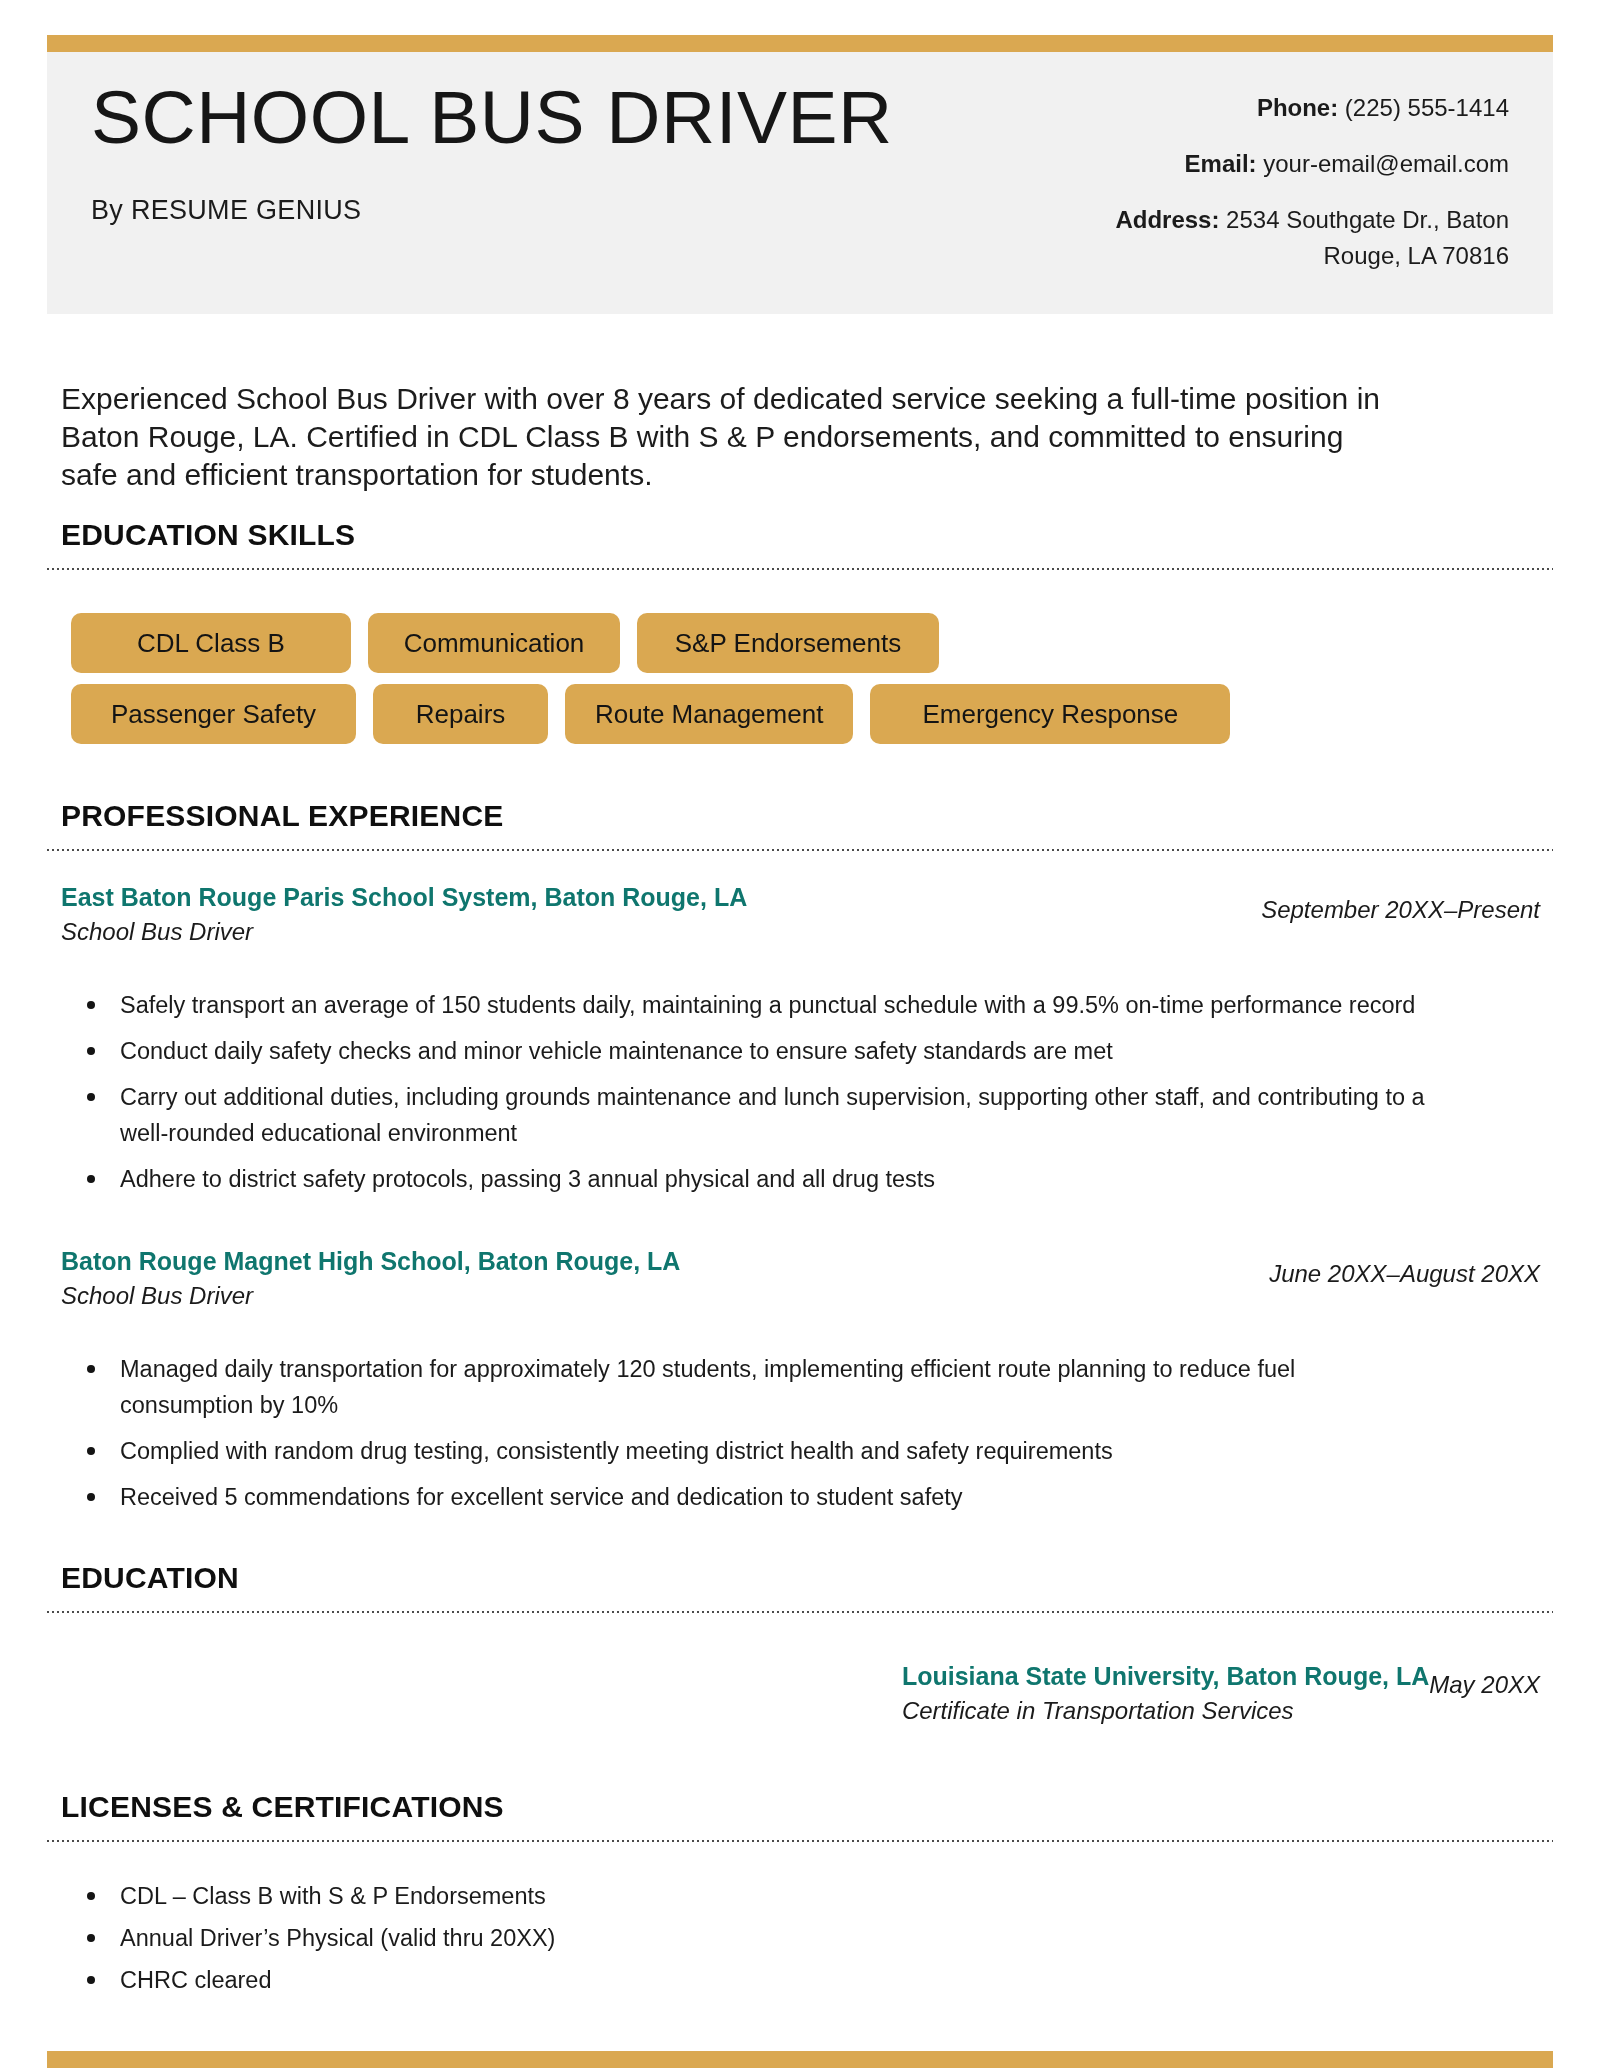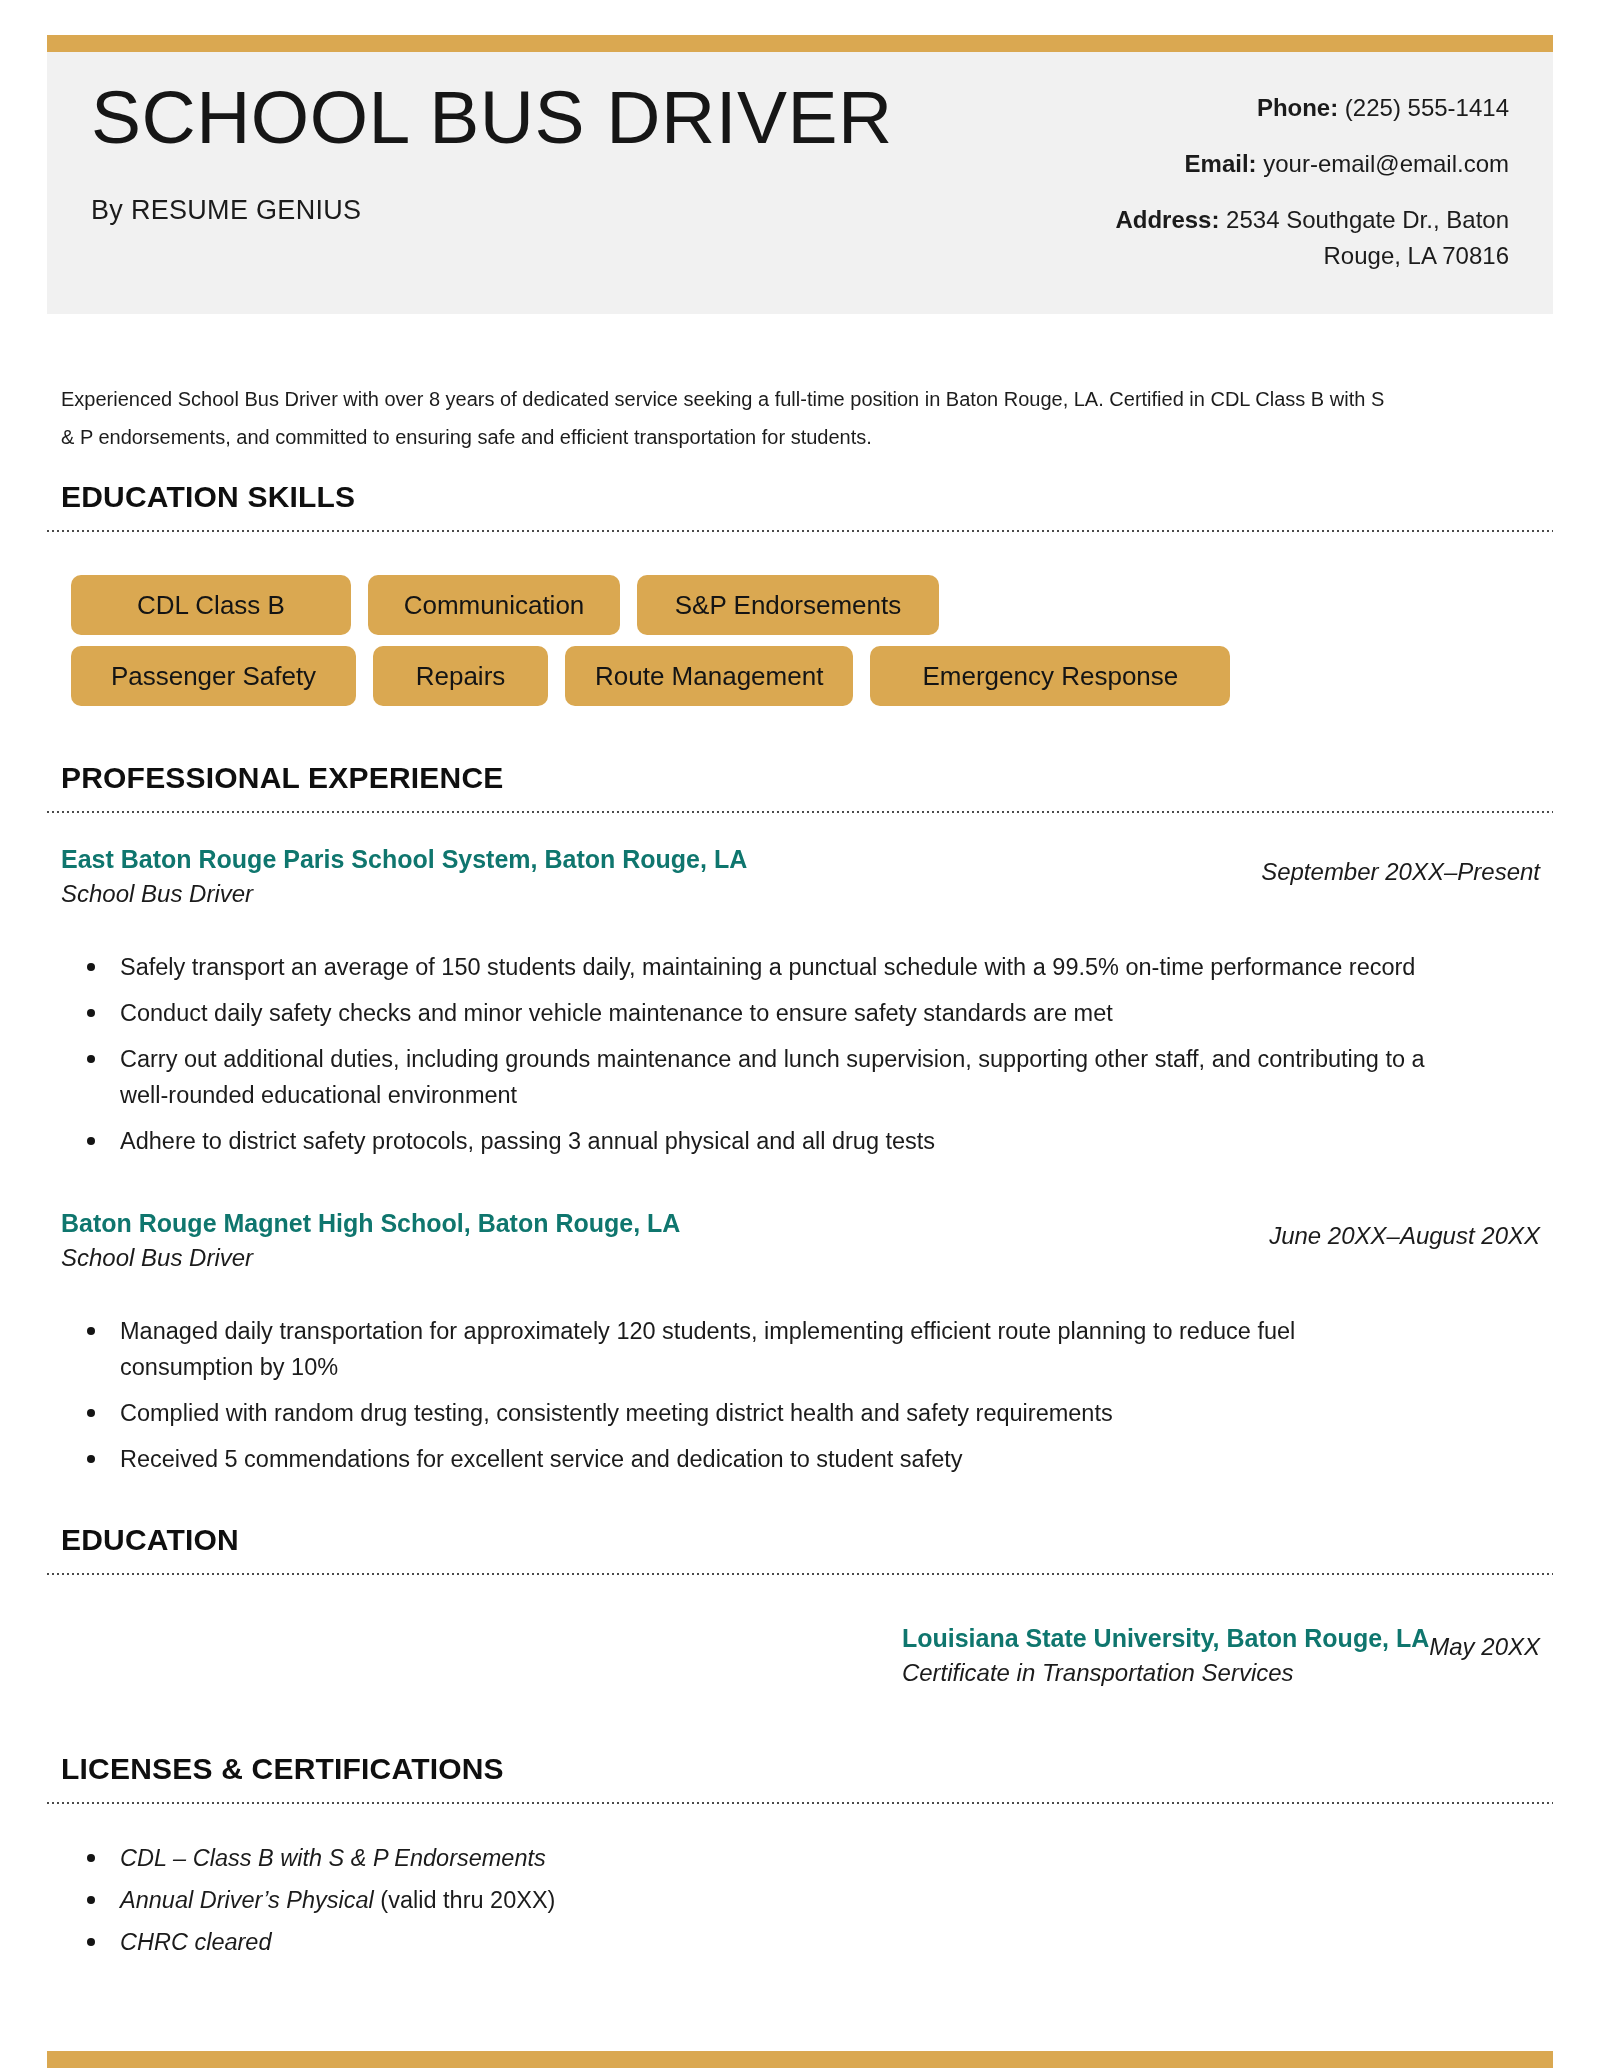--- a/index.html
+++ b/index.html
@@ -46,21 +46,21 @@
     max-width:470px;
     margin-top:38px;
   }
   .contact-item { margin-bottom:20px; }
   .contact-item b { font-weight:700; }
 
   .content { padding:0 13px 0 14px; }
 
   .summary {
     margin-top:66px;
-    font-size:20px;
+    font-size:30px;
     line-height:38px;
     max-width:1335px;
     color:#1c1c1c;
   }
 
   .section-heading {
     font-size:30px;
     font-weight:700;
     color:#0f0f0f;
     margin-top:24px;
@@ -115,21 +115,21 @@
     width:8px; height:8px; border-radius:50%;
     background:#141414;
   }
 
   .edu-entry { margin-top:47px; display:flex; justify-content:flex-end; align-items:flex-start; }
   .edu-dates { font-size:24px; font-style:italic; margin-top:10px; white-space:nowrap; }
 
   ul.bullets.licenses { margin-top:34px; }
   ul.bullets.licenses li { margin-bottom:3px; line-height:39px; }
   ul.bullets.licenses .bullet-marker { top:15px; }
-  .lic-em { font-style:italic; }
+  .lic-em { }
   .lic-rest { font-style:normal; }
 </style>
 </head>
 <body>
 
 <div class="page">
 
   <div class="accent-bar top-bar"></div>
 
   <header class="resume-header">

